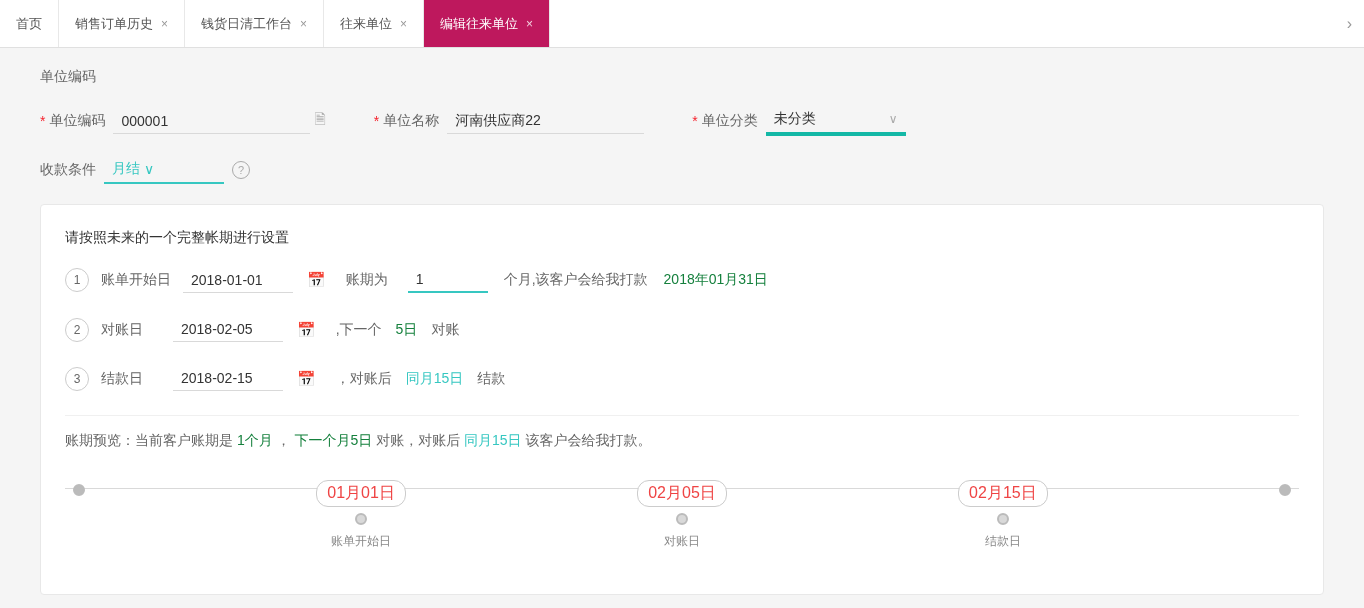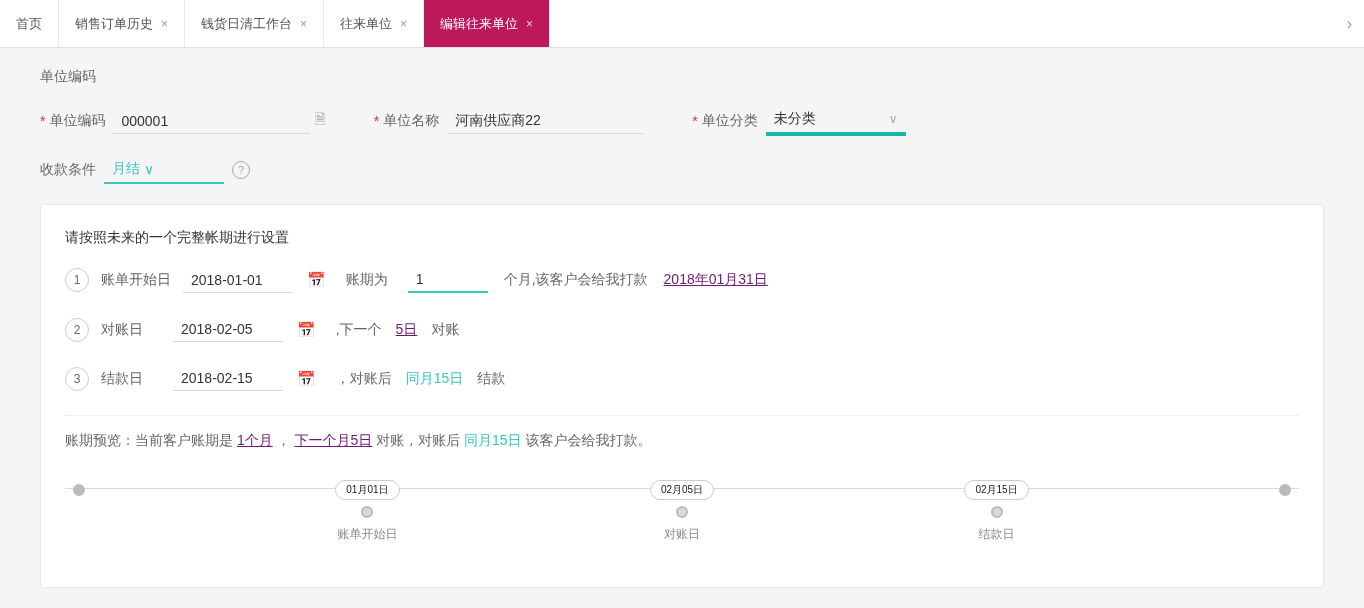--- a/index.html
+++ b/index.html
@@ -231,23 +231,22 @@
       outline: none;
       width: 80px;
       color: #333;
       background: transparent;
     }
     .inline-text {
       color: #666;
       white-space: nowrap;
     }
     .highlight-orange {
-      color: #701a75;
+      color: #15803d;
       font-weight: 500;
-      text-decoration: underline;
     }
     .highlight-teal {
       color: #36c7c1;
       font-weight: 500;
     }
     .preview-text {
       color: #666;
       font-size: 14px;
       margin-bottom: 20px;
     }
@@ -287,22 +286,22 @@
       height: 12px;
       border-radius: 50%;
       background: #d9d9d9;
       border: 2px solid #bbb;
       flex-shrink: 0;
     }
     .tl-badge {
       border: 1px solid #ccc;
       border-radius: 12px;
       padding: 2px 10px;
-      font-size: 10px;
-      color: #0f172a;
+      font-size: 16px;
+      color: #ef4444;
       background: #fff;
       white-space: nowrap;
     }
     .tl-sublabel {
       font-size: 12px;
       color: #888;
       margin-top: 2px;
       white-space: nowrap;
     }
     .tl-left-dot {

